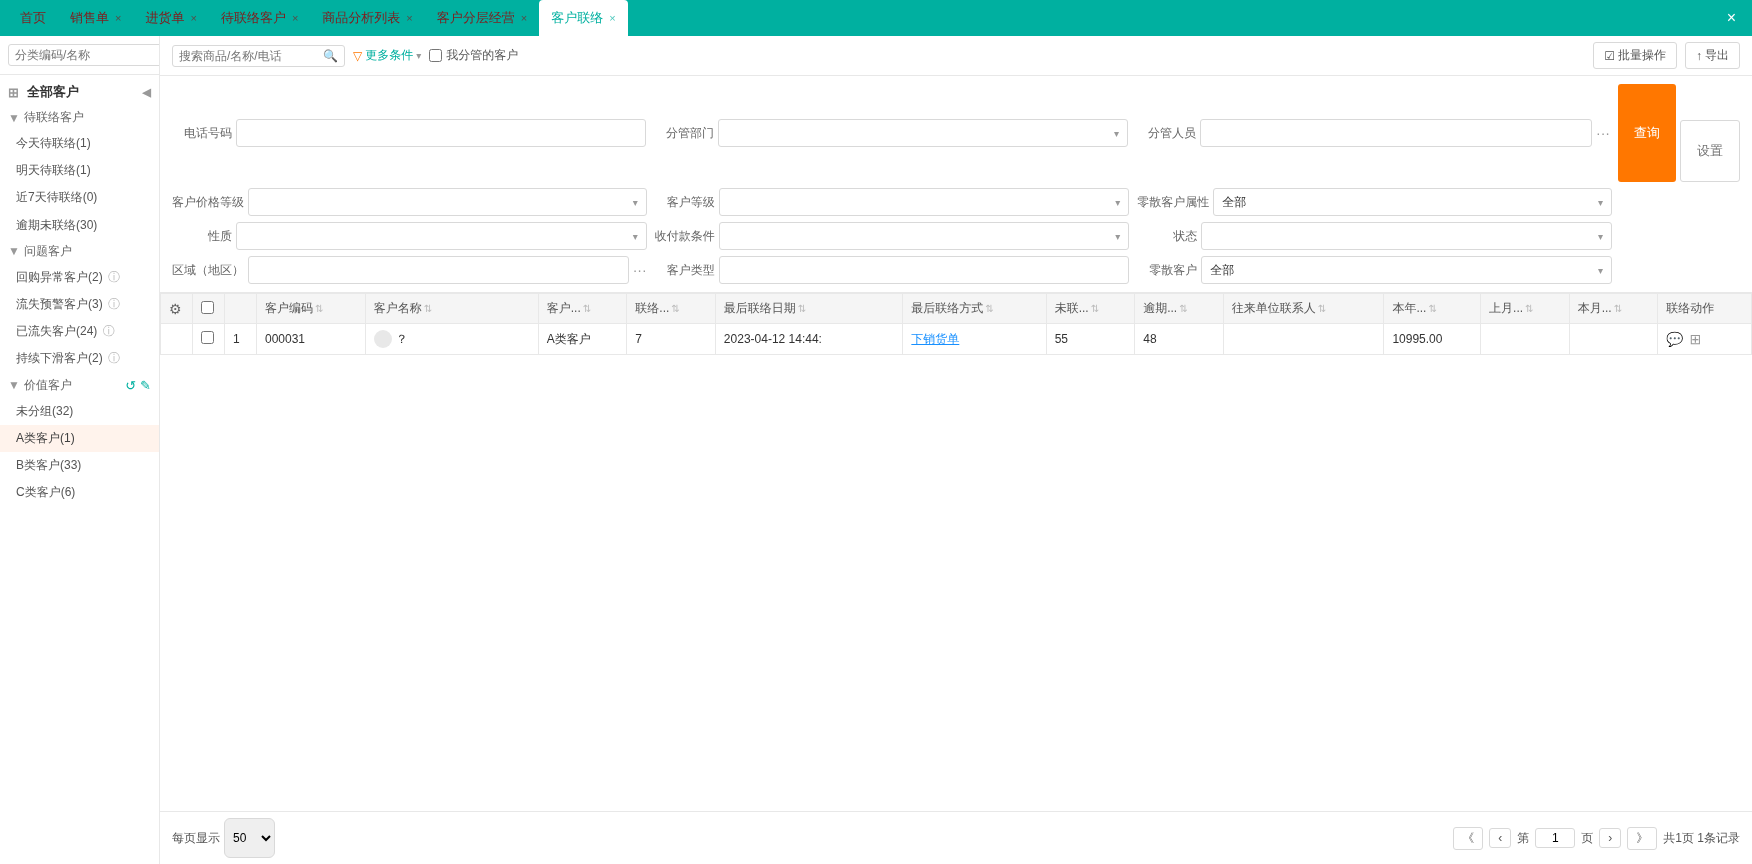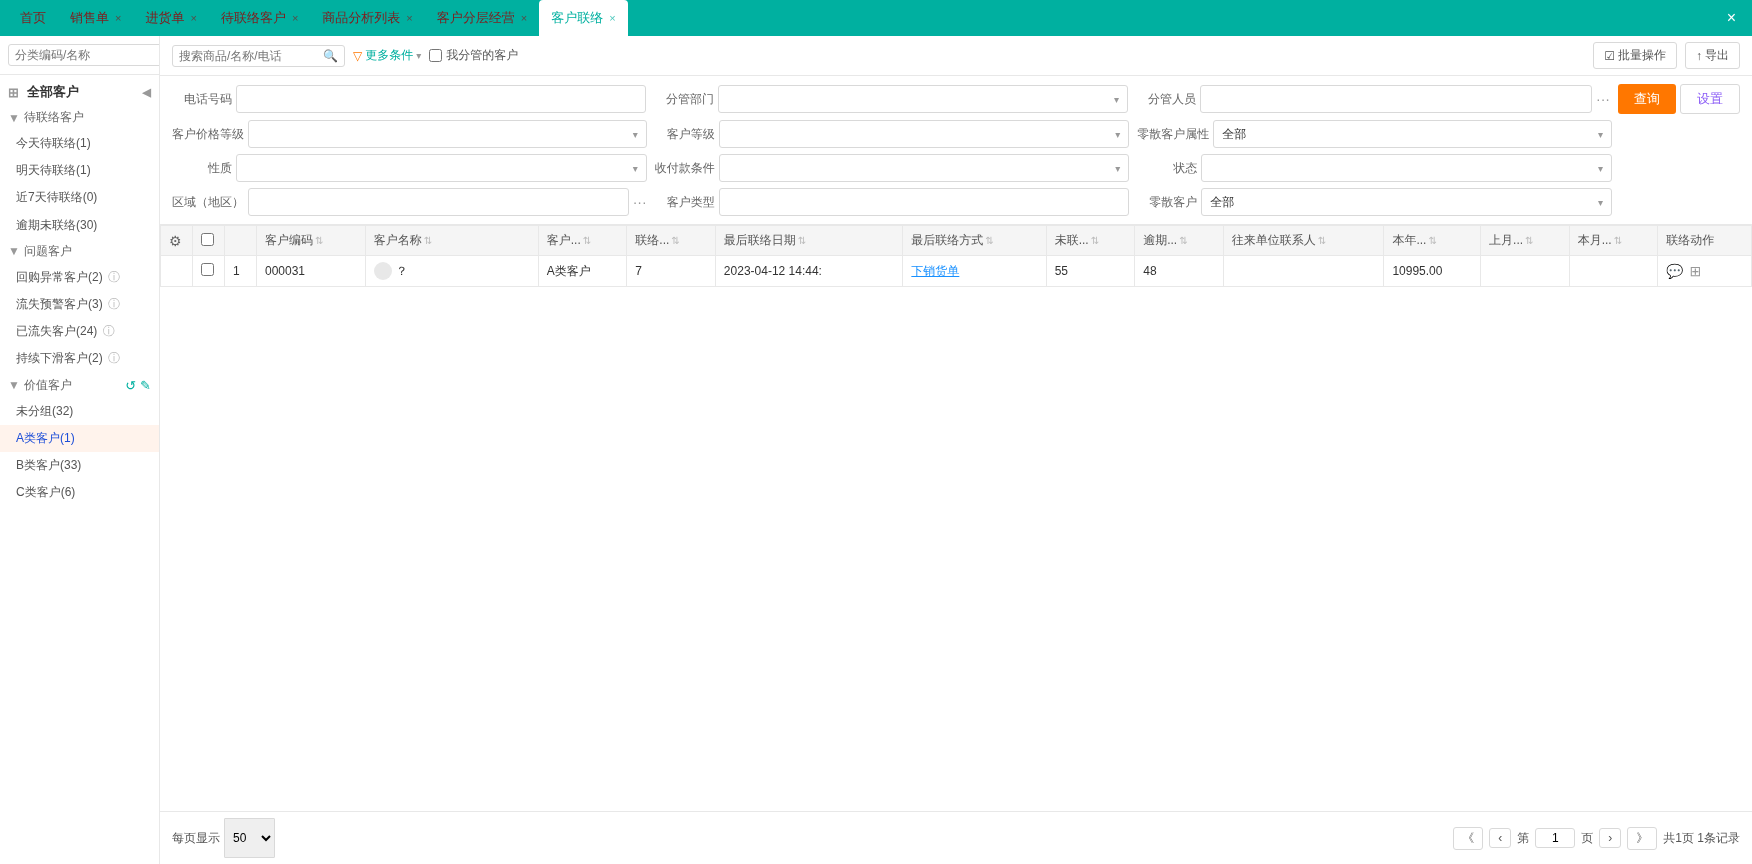--- a/index.html
+++ b/index.html
@@ -45,21 +45,21 @@
     .grid-icon { color: #999; margin-right: 4px; }
 
     .sidebar-group-title {
       display: flex; align-items: center; padding: 4px 8px; color: #666; font-size: 12px; cursor: pointer;
     }
     .sidebar-group-title .arrow { margin-right: 4px; color: #999; }
 
     .sidebar-item {
       padding: 4px 8px 4px 16px; cursor: pointer; color: #555; font-size: 12px; line-height: 1.6;
     }
-    .sidebar-item.active { background: #fff3ec; color: #1d4ed8; }
+    .sidebar-item.active { background: #fff3ec; color: #404040; }
 
     
     .content-area { flex: 1; display: flex; flex-direction: column; overflow: hidden; }
 
     
     .filter-bar {
       display: flex; align-items: center; padding: 6px 12px; background: #fff; border-bottom: 1px solid #e8e8e8; gap: 8px;
     }
     .filter-search {
       display: flex; align-items: center; border: 1px solid #d9d9d9; border-radius: 3px; padding: 3px 6px; background: #fff;
@@ -92,21 +92,21 @@
     }
     .filter-select {
       flex: 1; border: 1px solid #d9d9d9; border-radius: 3px; padding: 4px 8px; font-size: 12px; outline: none; height: 28px; background: #fff; display: flex; align-items: center; justify-content: space-between; cursor: pointer; position: relative;
     }
     .filter-select .select-arrow { color: #999; font-size: 10px; }
     .filter-dots { color: #999; cursor: pointer; font-size: 14px; }
     .btn-query {
       background: #ff7700; color: #fff; border: none; padding: 5px 16px; border-radius: 3px; cursor: pointer; font-size: 13px;
     }
     .btn-settings {
-      background: #fff; color: #8b5cf6; border: 1px solid #d9d9d9; padding: 5px 16px; border-radius: 3px; cursor: pointer; font-size: 13px;
+      background: #fff; color: #737373; border: 1px solid #d9d9d9; padding: 21px 16px; border-radius: 3px; cursor: pointer; font-size: 13px; margin-top: 36px;
     }
     .btn-group { display: flex; flex-direction: row; gap: 4px; justify-content: center; }
 
     
     .table-wrapper { flex: 1; overflow: auto; background: #fff; }
     table {
       width: 100%; border-collapse: collapse; font-size: 12px;
     }
     thead tr { background: #f5f5f5; }
     thead th {
@@ -121,21 +121,21 @@
     .link-text { color: #1890ff; cursor: pointer; text-decoration: underline; }
     .action-icons { display: flex; gap: 6px; }
     .action-icon { color: #999; cursor: pointer; font-size: 14px; }
     .settings-icon { color: #666; cursor: pointer; font-size: 14px; }
 
     
     .pagination-bar {
       display: flex; align-items: center; justify-content: space-between; padding: 6px 12px; background: #fff; border-top: 1px solid #e8e8e8; height: 53px;
     }
     .pagination-left { display: flex; align-items: center; gap: 4px; font-size: 12px; color: #555; }
-    .pagination-left select { border: 1px solid #d9d9d9; border-radius: 1px; padding: 11px 4px; font-size: 12px; }
+    .pagination-left select { border: 1px solid #d9d9d9; border-radius: 6px; padding: 11px 4px; font-size: 12px; }
     .pagination-right { display: flex; align-items: center; gap: 6px; font-size: 12px; color: #555; }
     .page-btn { border: 1px solid #d9d9d9; background: #fff; padding: 2px 8px; border-radius: 3px; cursor: pointer; font-size: 12px; color: #555; }
     .page-btn:disabled { color: #bbb; cursor: default; }
     .page-input { border: 1px solid #d9d9d9; border-radius: 3px; padding: 2px 4px; width: 40px; font-size: 12px; text-align: center; outline: none; }
 
     
     ::-webkit-scrollbar { width: 6px; height: 6px; }
     ::-webkit-scrollbar-track { background: #f1f1f1; }
     ::-webkit-scrollbar-thumb { background: #ccc; border-radius: 3px; }
 

